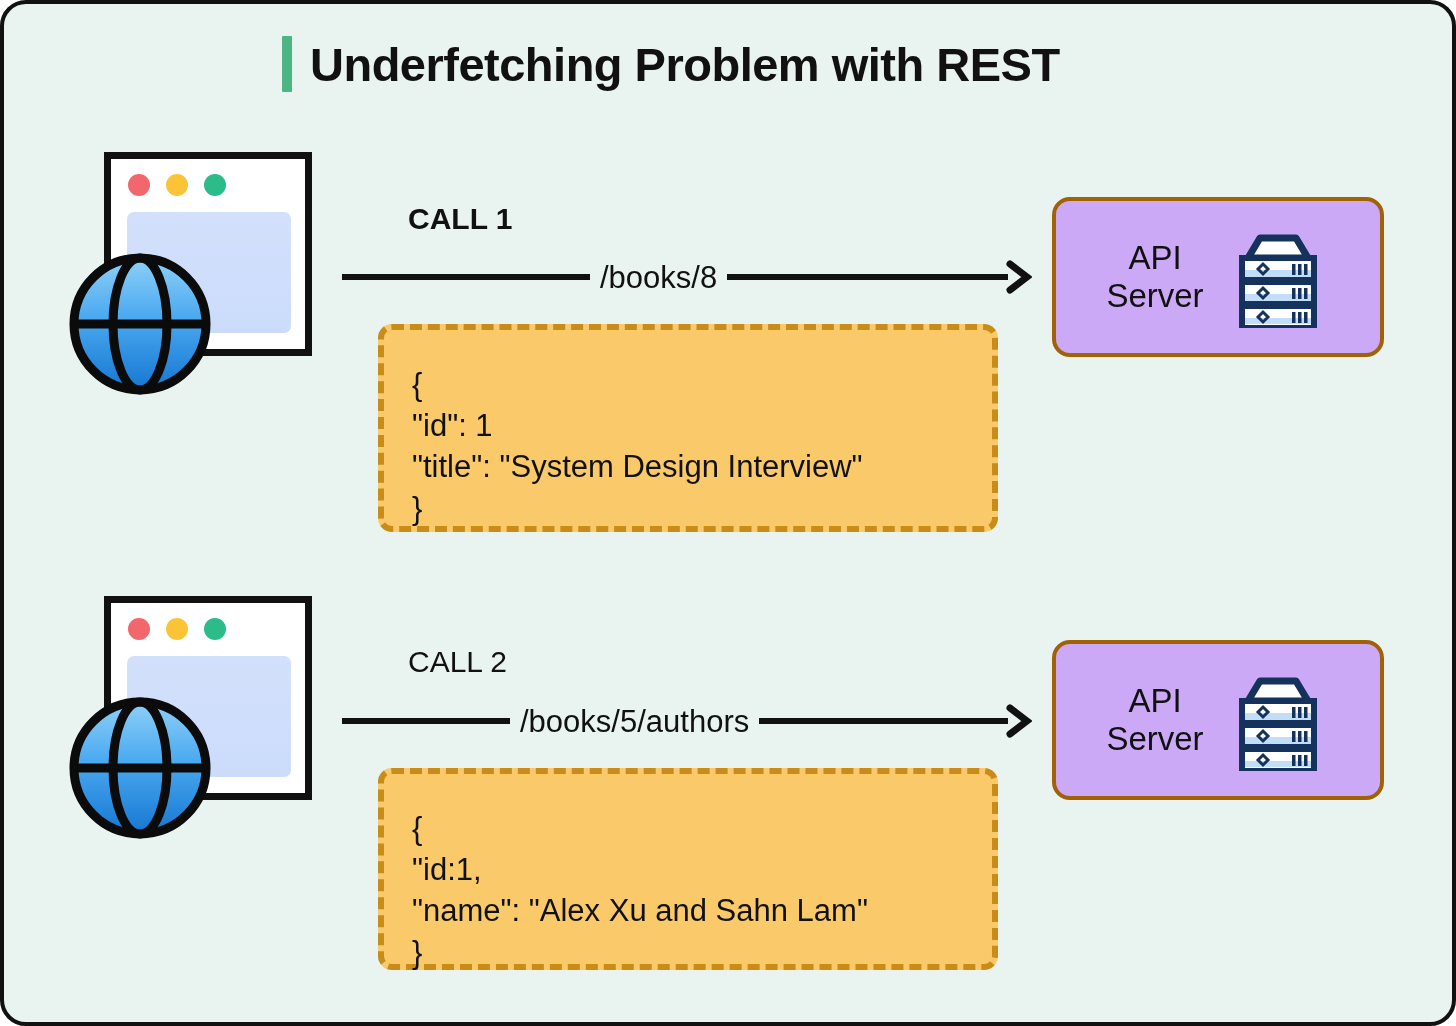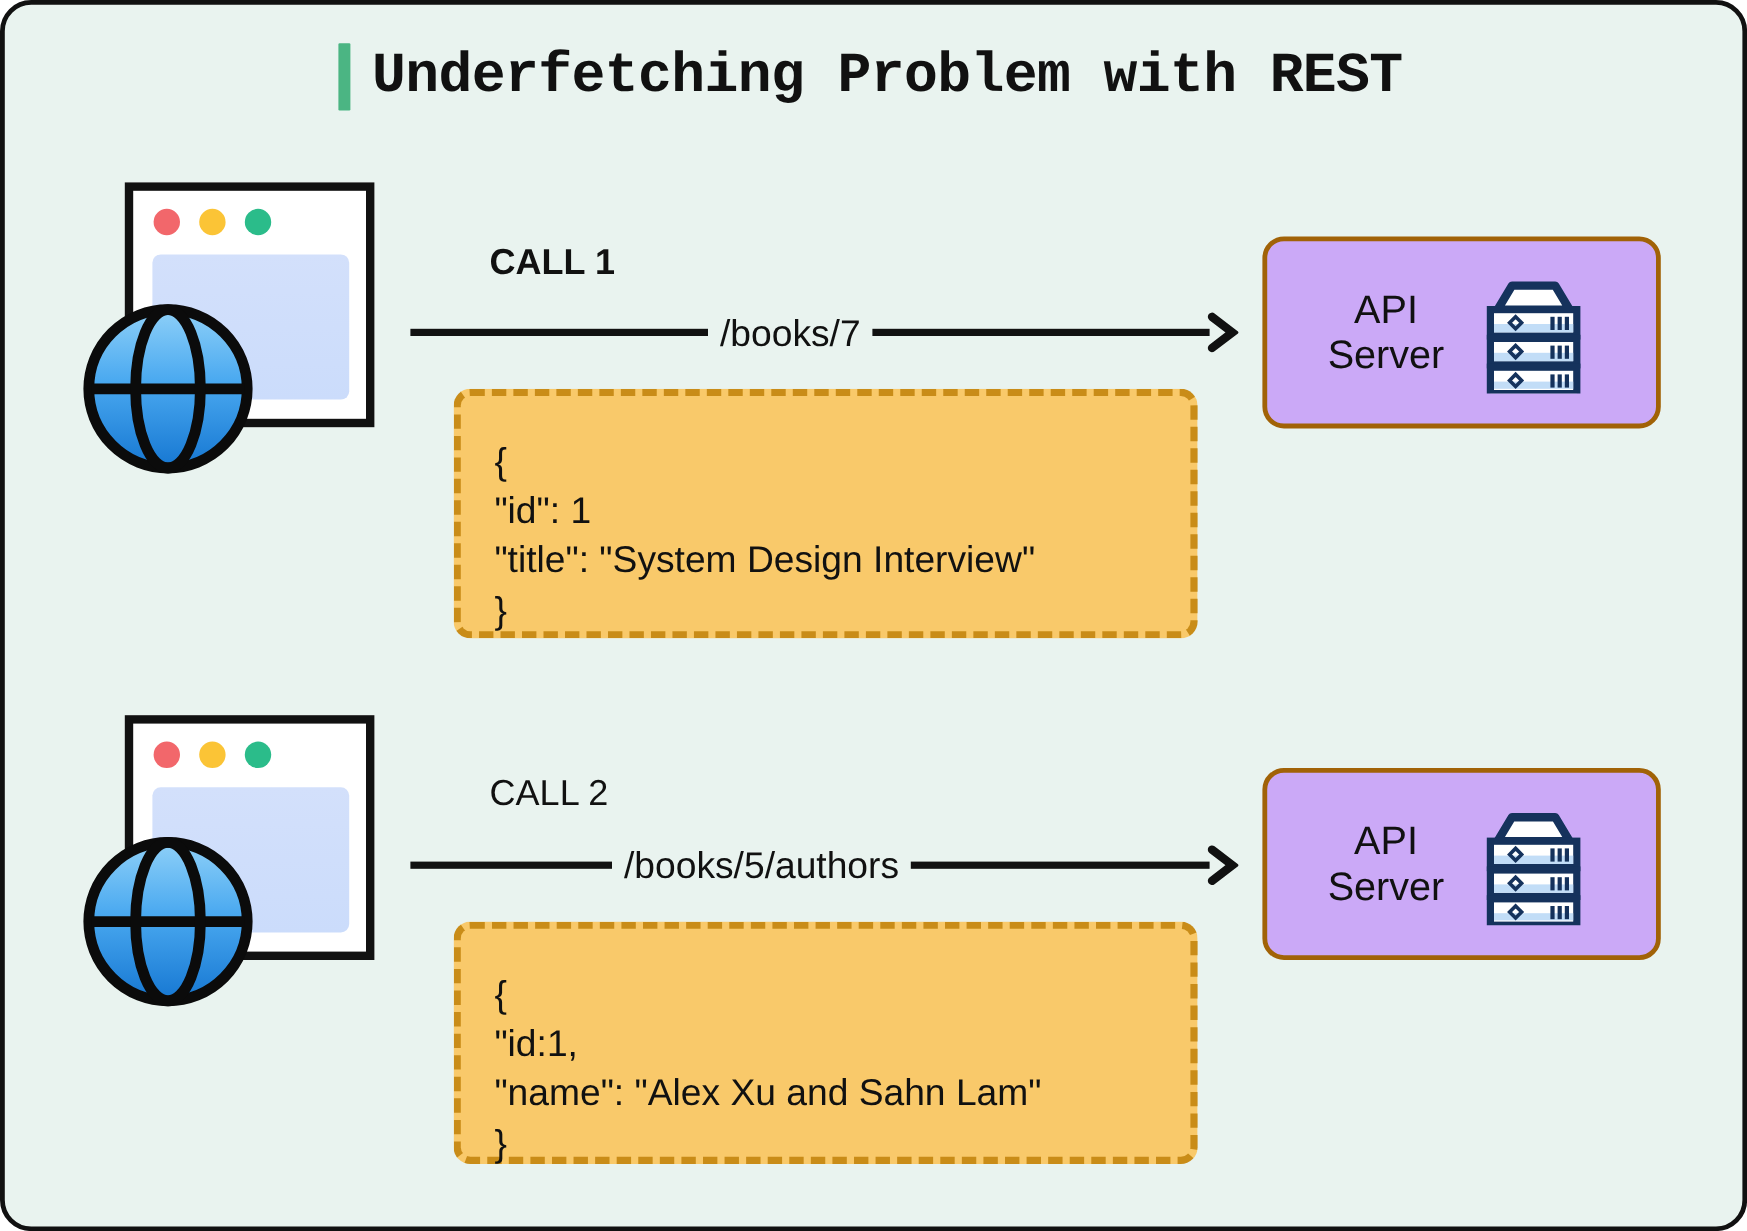--- a/index.html
+++ b/index.html
@@ -38,21 +38,20 @@
     background: #4bb583;
     border-radius: 1px;
   }
   .title-text {
     font-size: 47px;
     font-weight: 700;
     color: #111111;
     letter-spacing: -0.5px;
     white-space: nowrap;
     line-height: 1;
-    font-family: Liberation Mono, monospace;
   }
 
   
   .browser {
     position: absolute;
     width: 246px;
     height: 204px;
   }
   .browser-window {
     position: absolute;
@@ -205,21 +204,21 @@
         <line x1="10" y1="74" x2="138" y2="74" stroke="#0b0b0b" stroke-width="9"></line>
         <ellipse cx="74" cy="74" rx="27" ry="66" fill="none" stroke="#0b0b0b" stroke-width="9"></ellipse>
       </svg>
     </div>
   </div>
 
   <div class="call-label" style="left:404px; top:200px;font-weight:bold;">CALL 1</div>
 
   <div class="arrow-row" style="left:338px; top:243px; width:690px;">
     <div class="arrow-line" style="width:248px;"></div>
-    <div class="arrow-path-label">/books/7</div>
+    <div class="arrow-path-label">/books/8</div>
     <div class="arrow-line" style="flex:1 1 auto;"></div>
     <svg class="arrow-head" viewBox="0 0 26 34">
       <path d="M4 4 L21 17 L4 30" fill="none" stroke="#111111" stroke-width="7" stroke-linecap="round" stroke-linejoin="miter"></path>
     </svg>
   </div>
 
   <div class="json-box" style="left:374px; top:320px; width:620px; height:208px;">
     <div class="json-line">{</div>
     <div class="json-line">"id": 1</div>
     <div class="json-line">"title": "System Design Interview"</div>

